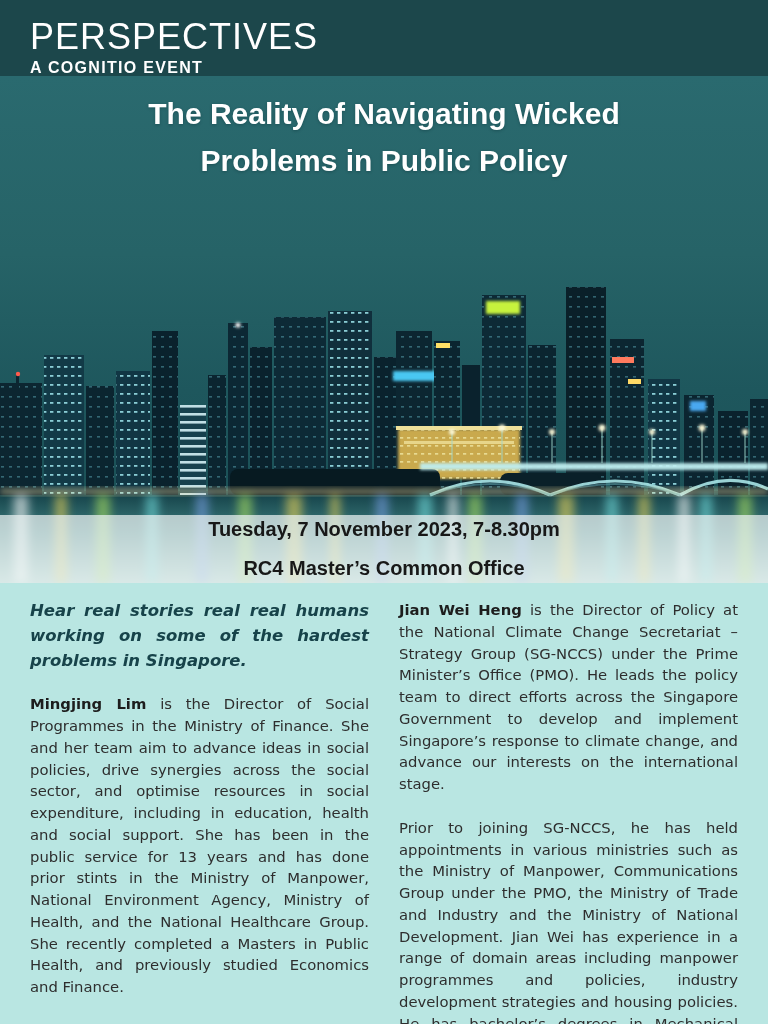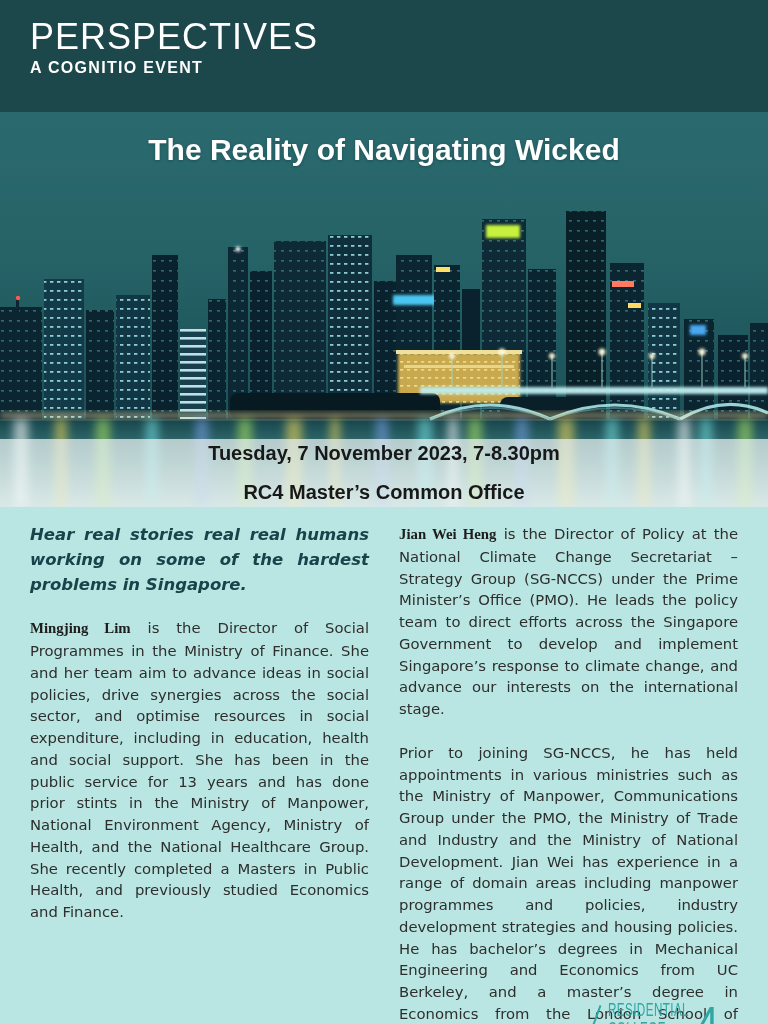--- a/index.html
+++ b/index.html
@@ -8,35 +8,35 @@
     font-family:"DejaVu Sans","Liberation Sans",sans-serif;
     background:#b9e6e2;
     position:relative;
     overflow:hidden;
     -webkit-font-smoothing:antialiased;
   }
   .poster{width:768px;height:1024px;position:relative;display:flex;flex-direction:column;}
 
   
   .header{
-    height:112px;background:#1c474b;color:#ffffff;
+    height:76px;background:#1c474b;color:#ffffff;
     padding:18px 12px 0 30px;box-sizing:border-box;flex:0 0 auto;
   }
   .brand{
     font-family:"Liberation Sans",sans-serif;
     font-size:36px;font-weight:400;letter-spacing:1px;line-height:1.05;
   }
   .brand-sub{
     font-family:"Liberation Sans",sans-serif;
     font-size:16px;font-weight:700;letter-spacing:1.3px;margin-top:3px;
   }
 
   
   .hero{
-    position:relative;height:395px;flex:0 0 auto;
+    position:relative;height:507px;flex:0 0 auto;
     background:linear-gradient(180deg,#2a6a6f 0%,#266367 35%,#1e575d 62%,#194c52 100%);
     overflow:hidden;
   }
   .hero-title{
     position:absolute;top:14px;left:0;right:0;z-index:3;
     text-align:center;color:#ffffff;
     font-family:"Liberation Sans",sans-serif;
     font-size:30px;font-weight:700;line-height:1.57;
     text-shadow:0 1px 3px rgba(10,40,45,.35);
   }
@@ -61,21 +61,21 @@
   .col{flex:1 1 0;}
   .intro{
     font-style:italic;font-weight:700;color:#17434a;
     font-size:16.5px;line-height:1.5;text-align:justify;
     margin:0 0 20px 0;
   }
   .para{
     font-size:14.8px;line-height:1.47;color:#2e2e2e;
     text-align:justify;margin:0 0 22px 0;
   }
-  .para b{color:#1d1d1d;font-family:Liberation Serif, serif;}
+  .para b{color:#1d1d1d;}
   .host{
     position:absolute;left:30px;bottom:22px;
     font-family:"Liberation Sans",sans-serif;
     font-size:15.5px;font-weight:700;color:#111111;
   }
 
   
   .rc4{
     position:absolute;right:44px;bottom:20px;
     display:flex;align-items:flex-start;color:#2fa8a4;
@@ -102,20 +102,21 @@
 <div class="poster">
 
   <div class="header">
     <div class="brand">PERSPECTIVES</div>
     <div class="brand-sub">A COGNITIO EVENT</div>
   </div>
 
   <div class="hero">
     <div class="hero-title">
       <div>The Reality of Navigating Wicked</div>
+      <div>Problems in Public Policy</div>
     </div>
 
     <svg class="skyline" viewBox="0 0 768 300" preserveAspectRatio="none" aria-hidden="true">
       <defs>
         <linearGradient id="waterG" x1="0" y1="0" x2="0" y2="1">
           <stop offset="0" stop-color="#123e46"></stop>
           <stop offset="0.45" stop-color="#3f7f7f"></stop>
           <stop offset="1" stop-color="#a8cfc9"></stop>
         </linearGradient>
         <pattern id="winCyan" width="7" height="9" patternUnits="userSpaceOnUse">

